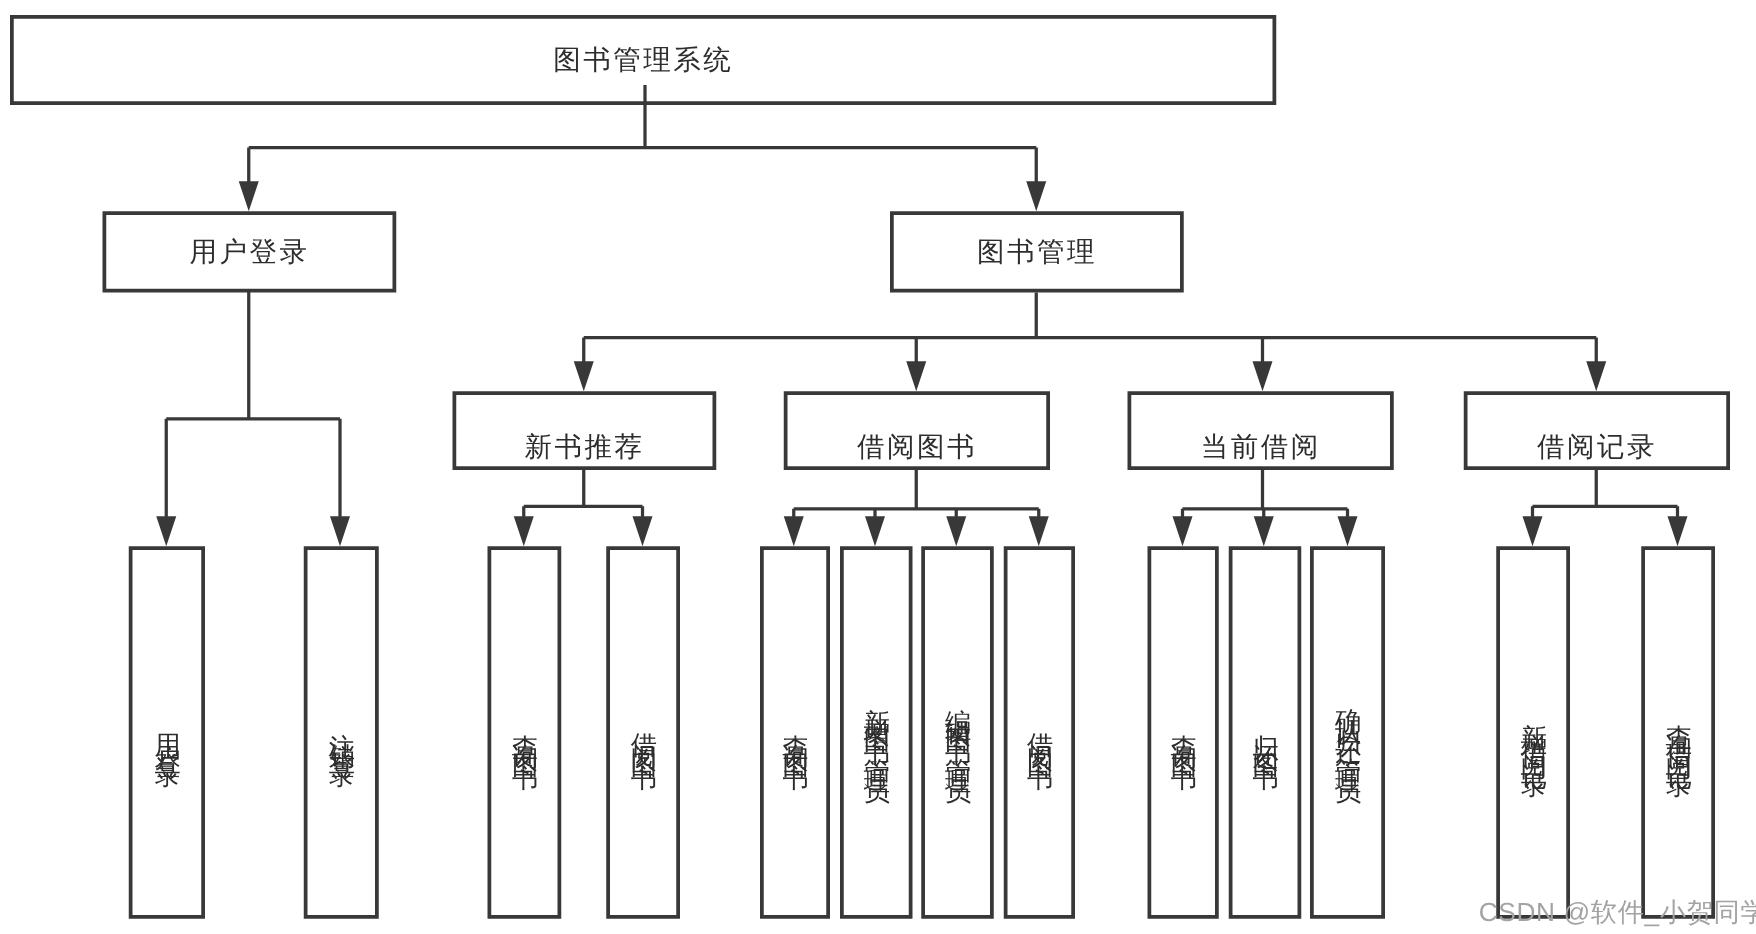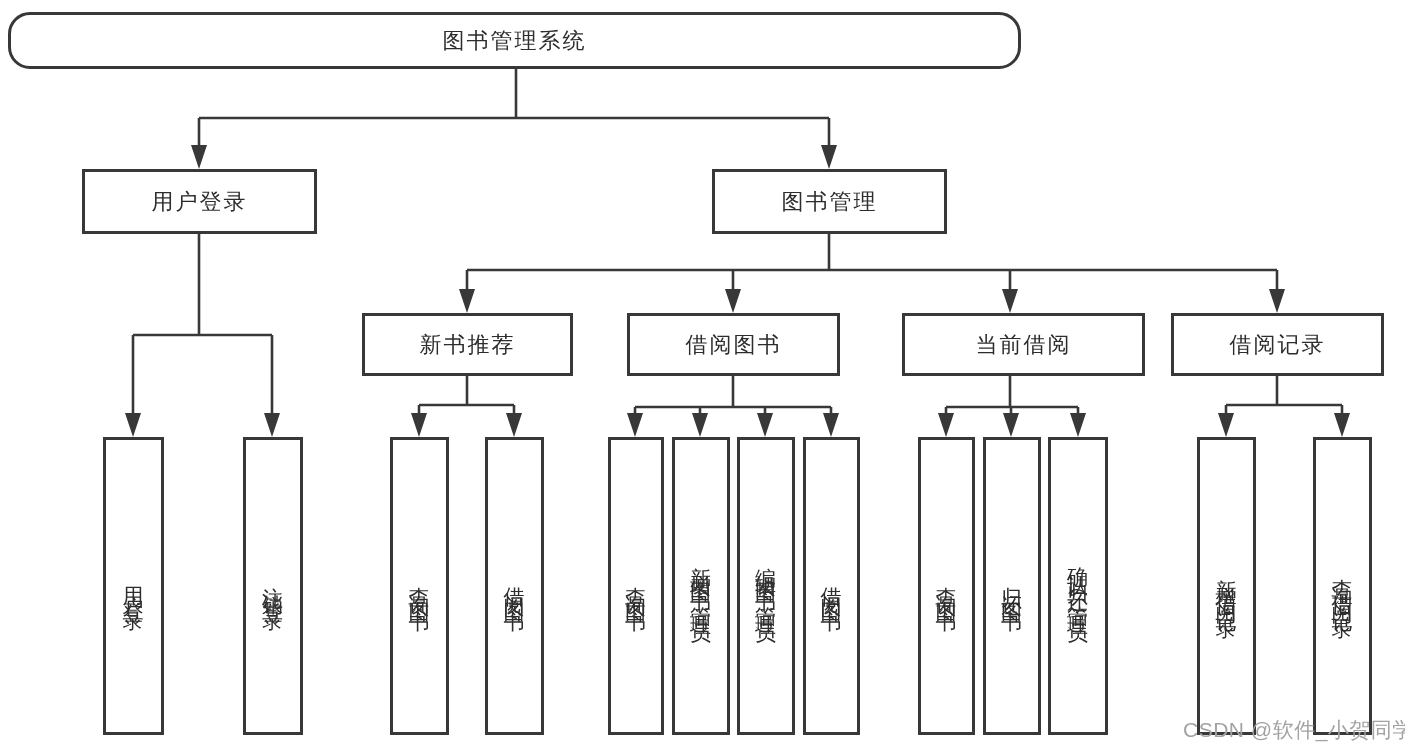--- a/index.html
+++ b/index.html
@@ -7,27 +7,27 @@
     position:relative; width:1405px; height:747px; background:#ffffff;
     font-family:"Liberation Sans","DejaVu Sans",sans-serif; color:#2d2d2d;
     overflow:hidden;
   }
   .box {
     position:absolute; box-sizing:border-box;
     border:3px solid #383838; background:#ffffff;
     display:flex; align-items:center; justify-content:center;
     font-size:22px; letter-spacing:2px; white-space:nowrap;
   }
-  .root  { left:8px;  top:12px; width:1013px; height:57px;border-radius:22px; }
+  .root  { left:8px;  top:12px; width:1013px; height:72px; }
   .lv2a  { left:82px;  top:169px; width:235px; height:65px; }
   .lv2b  { left:712px; top:169px; width:235px; height:65px; }
-  .lv3   { top:313px; height:63px; }
+  .lv3   { top:313px; height:63px;align-items:flex-end; }
   .lv3a  { left:362px;  width:211px; }
   .lv3b  { left:627px;  width:213px; }
-  .lv3c  { left:902px;  width:243px; }
+  .lv3c  { left:902px;  width:213px; }
   .lv3d  { left:1171px; width:213px; }
   .leaf  { top:437px; height:298px; }
   .leaf .vtext {
     writing-mode:vertical-rl; text-orientation:mixed;
     font-size:21px; letter-spacing:8px; line-height:1;
   }
   .l1  { left:103px;  width:61px; }
   .l2  { left:243px;  width:60px; }
   .l3  { left:390px;  width:59px; }
   .l4  { left:485px;  width:59px; }

